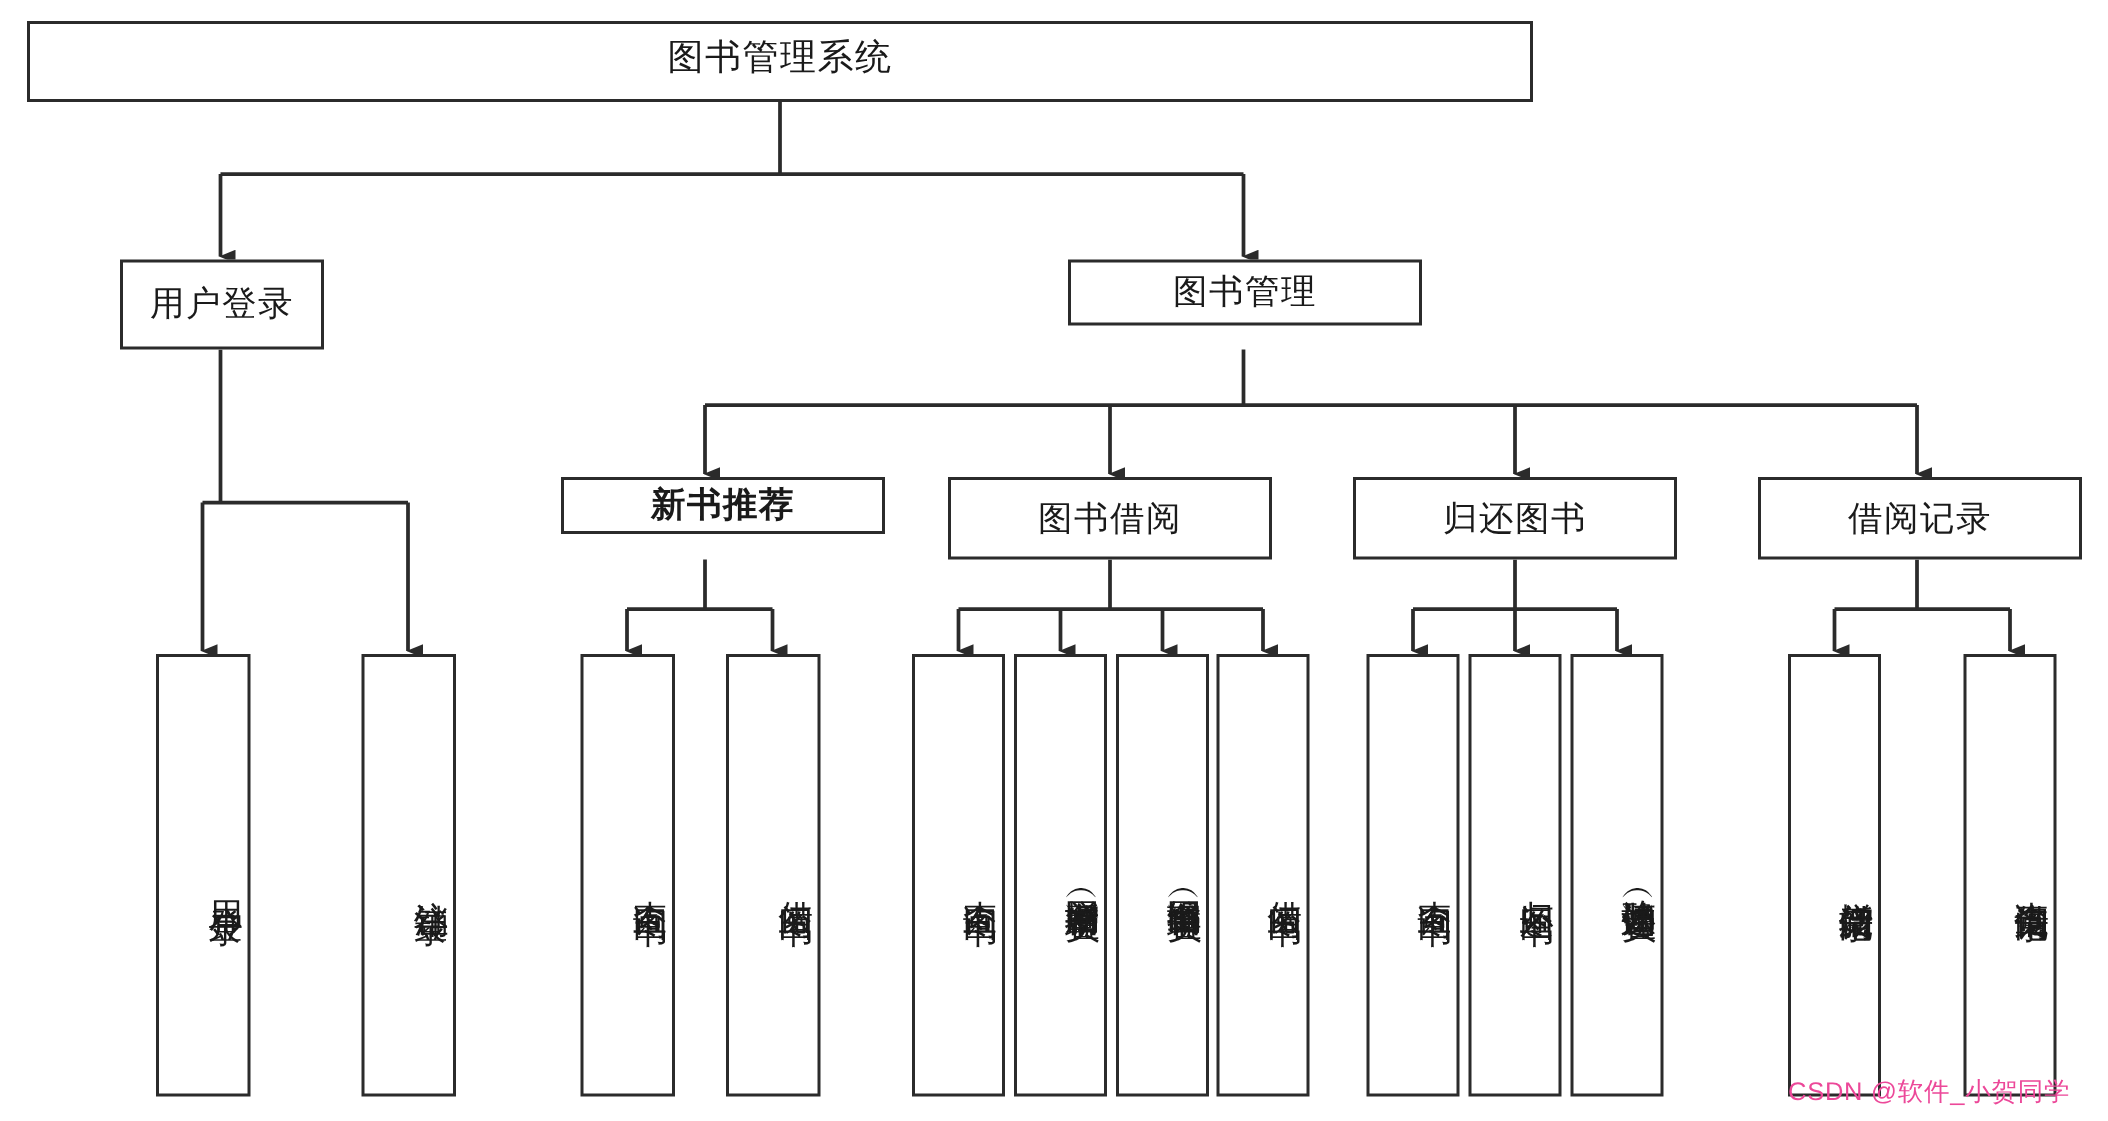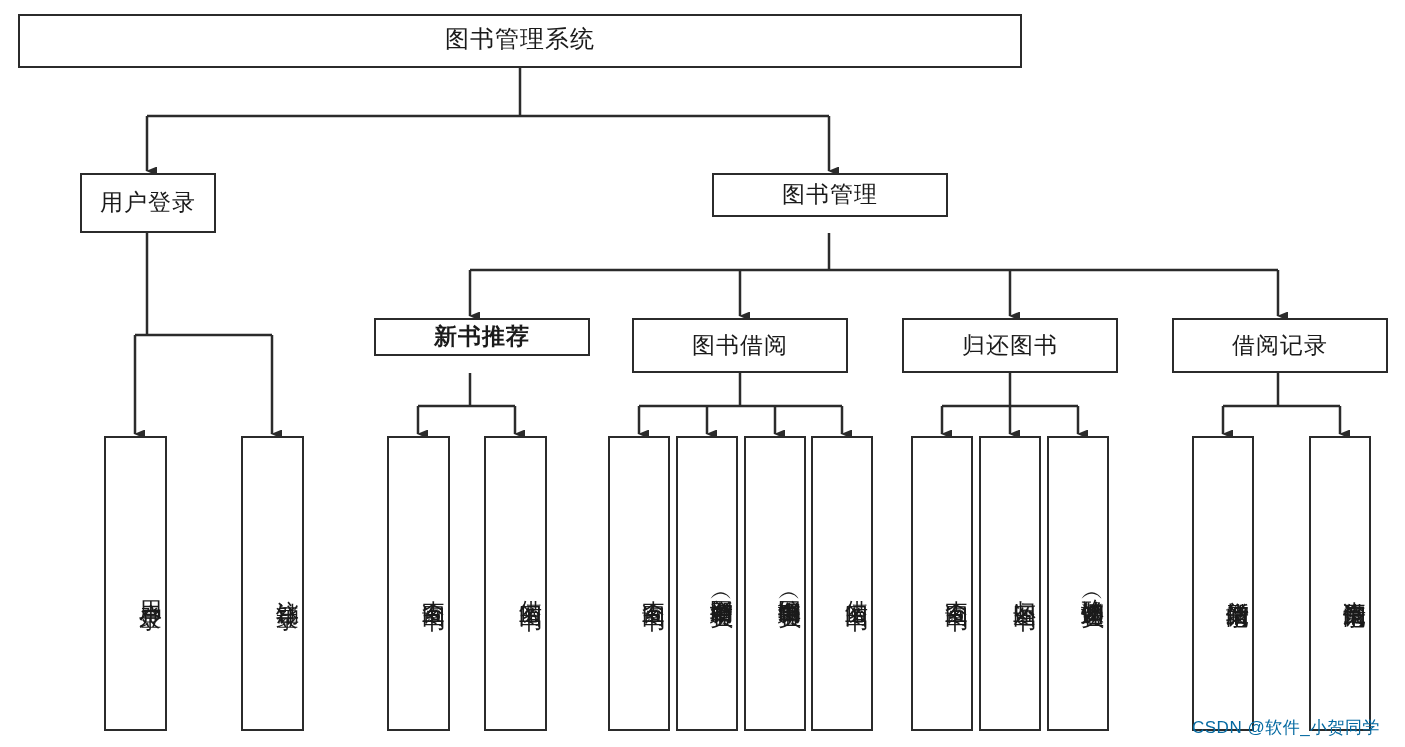--- a/index.html
+++ b/index.html
@@ -58,21 +58,21 @@
   }
   .node.leaf.tall-text {
     padding-top: 4px;
     letter-spacing: 1px;
   }
   .watermark {
     position: absolute;
     left: 1192px;
     top: 716px;
     font-size: 17px;
-    color: #0369a1;
+    color: #ec4899;
     letter-spacing: 0.5px;
     white-space: nowrap;
   }
 </style>
 </head>
 <body>
 
 <div id="canvas">
 
   <svg class="connectors" viewBox="0 0 1405 747">

